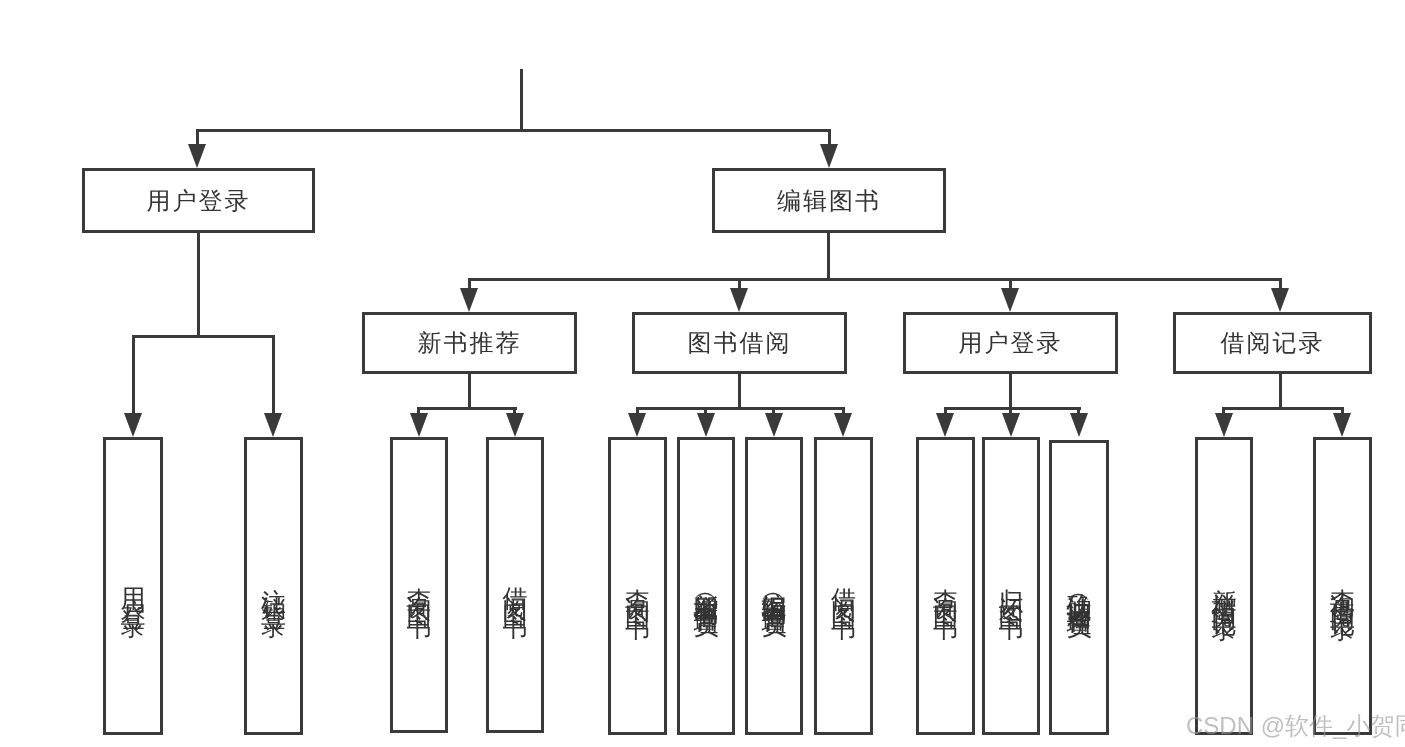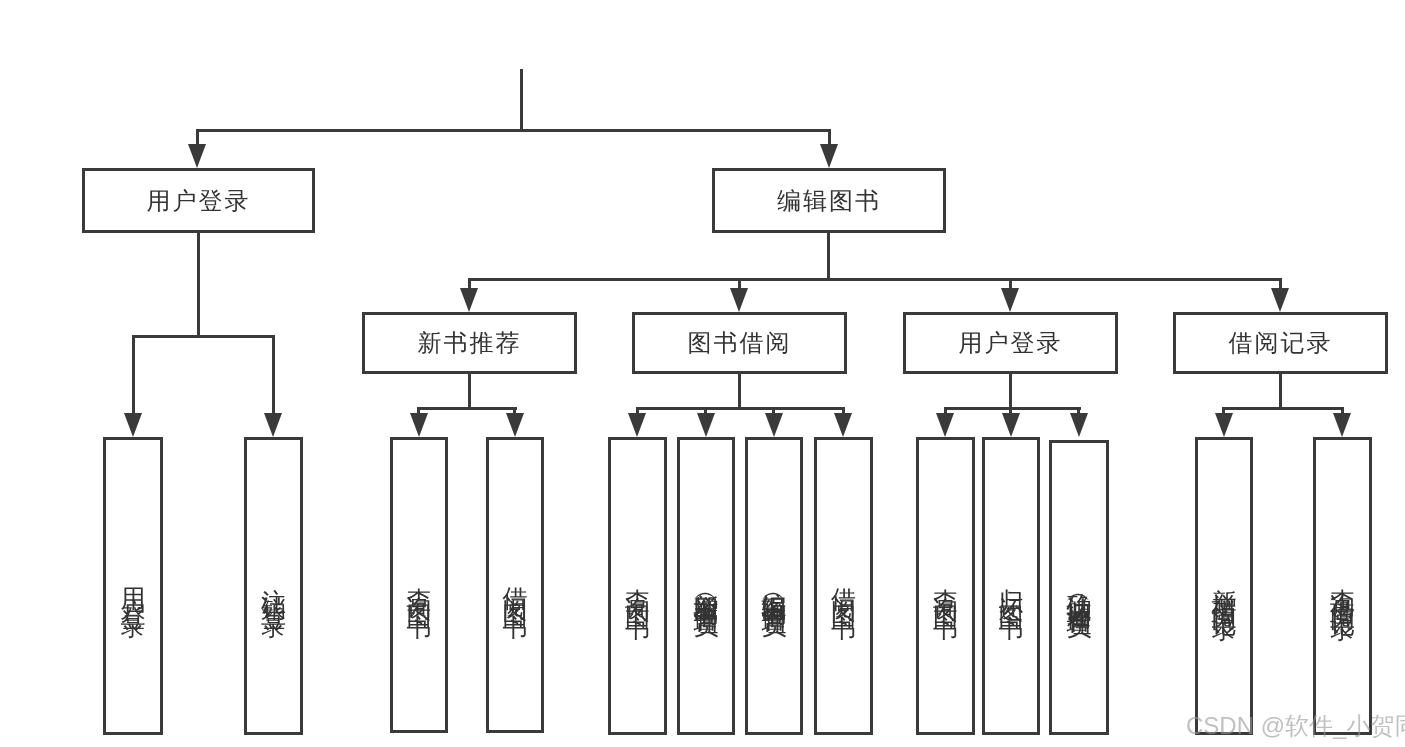--- a/index.html
+++ b/index.html
@@ -102,21 +102,21 @@
 
   <div class="box" style="left:362px;top:312px;width:215px;height:62px">
     <span class="h-label">新书推荐</span>
   </div>
   <div class="box" style="left:632px;top:312px;width:215px;height:62px">
     <span class="h-label">图书借阅</span>
   </div>
   <div class="box" style="left:903px;top:312px;width:215px;height:62px">
     <span class="h-label">用户登录</span>
   </div>
-  <div class="box" style="left:1173px;top:312px;width:215px;height:62px">
+  <div class="box" style="left:1173px;top:312px;width:199px;height:62px">
     <span class="h-label">借阅记录</span>
   </div>
 
   <div class="vline" style="left:468px;top:374px;height:36px"></div>
   <div class="vline" style="left:738px;top:374px;height:36px"></div>
   <div class="vline" style="left:1009px;top:374px;height:36px"></div>
   <div class="vline" style="left:1279px;top:374px;height:36px"></div>
 
   <div class="hline" style="left:418px;top:407px;width:99px"></div>
   <div class="hline" style="left:636px;top:407px;width:209px"></div>

